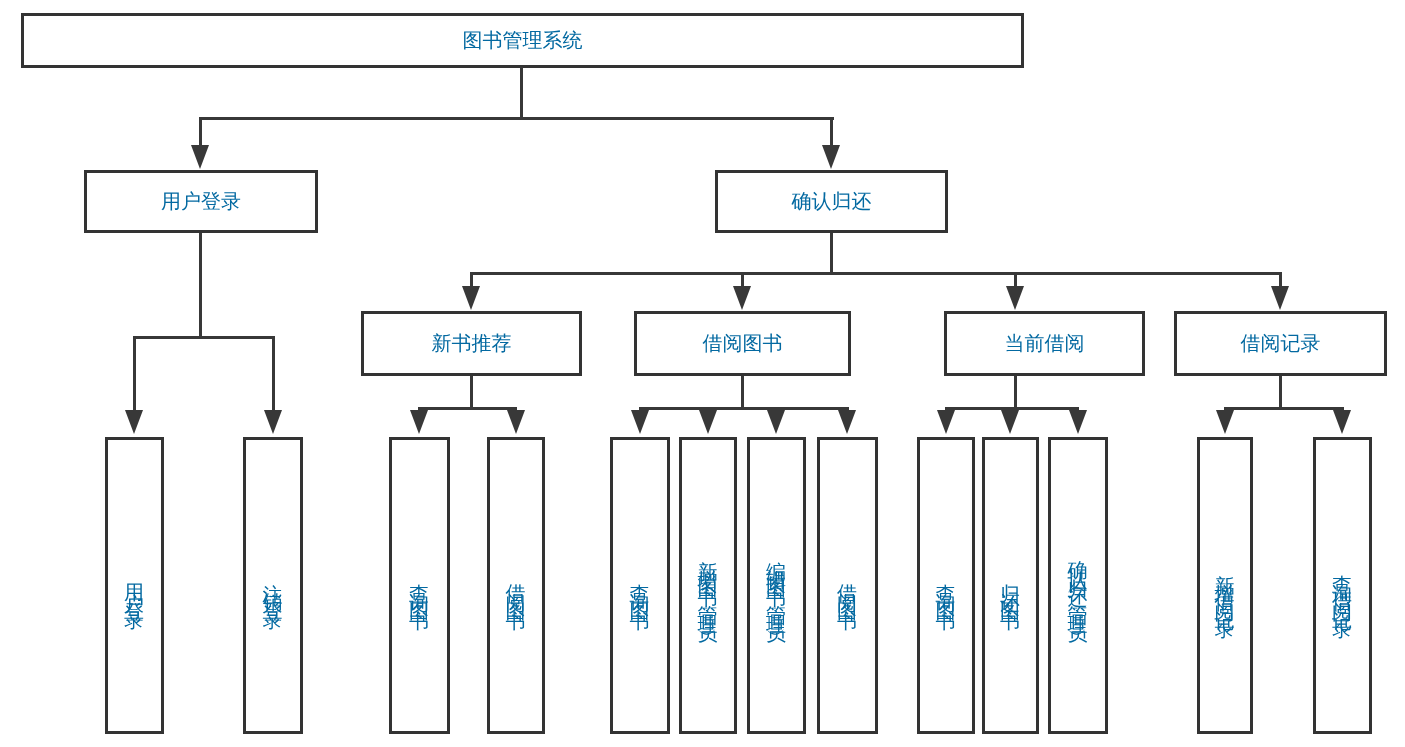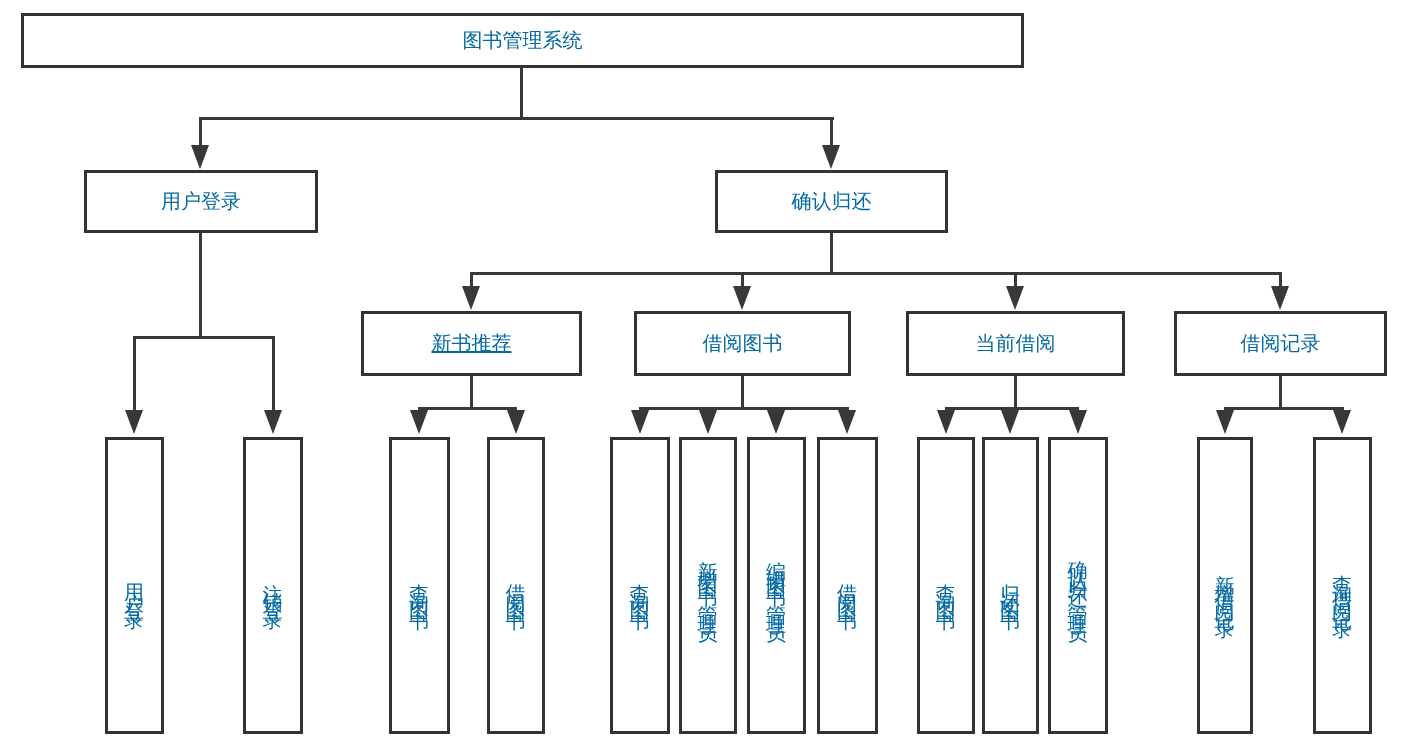--- a/index.html
+++ b/index.html
@@ -61,27 +61,27 @@
   <div class="hline" style="left:470px; top:272px; width:812px; height:3px;"></div>
   <div class="vline" style="left:470px; top:272px; width:3px; height:14px;"></div>
   <div class="arrow" style="left:462px; top:286px;"></div>
   <div class="vline" style="left:741px; top:272px; width:3px; height:14px;"></div>
   <div class="arrow" style="left:733px; top:286px;"></div>
   <div class="vline" style="left:1014px; top:272px; width:3px; height:14px;"></div>
   <div class="arrow" style="left:1006px; top:286px;"></div>
   <div class="vline" style="left:1279px; top:272px; width:3px; height:14px;"></div>
   <div class="arrow" style="left:1271px; top:286px;"></div>
 
-  <div class="box" style="left:361px; top:311px; width:221px; height:65px;text-decoration:underline;">
+  <div class="box" style="left:361px; top:311px; width:221px; height:65px;">
     <span>新书推荐</span>
   </div>
   <div class="box" style="left:634px; top:311px; width:217px; height:65px;">
     <span>借阅图书</span>
   </div>
-  <div class="box" style="left:906px; top:311px; width:219px; height:65px;">
+  <div class="box" style="left:944px; top:311px; width:201px; height:65px;">
     <span>当前借阅</span>
   </div>
   <div class="box" style="left:1174px; top:311px; width:213px; height:65px;">
     <span>借阅记录</span>
   </div>
 
   <div class="vline" style="left:470px; top:376px; width:3px; height:33px;"></div>
   <div class="hline" style="left:418px; top:407px; width:99px; height:3px;"></div>
   <div class="arrow" style="left:410px; top:410px;"></div>
   <div class="arrow" style="left:507px; top:410px;"></div>

